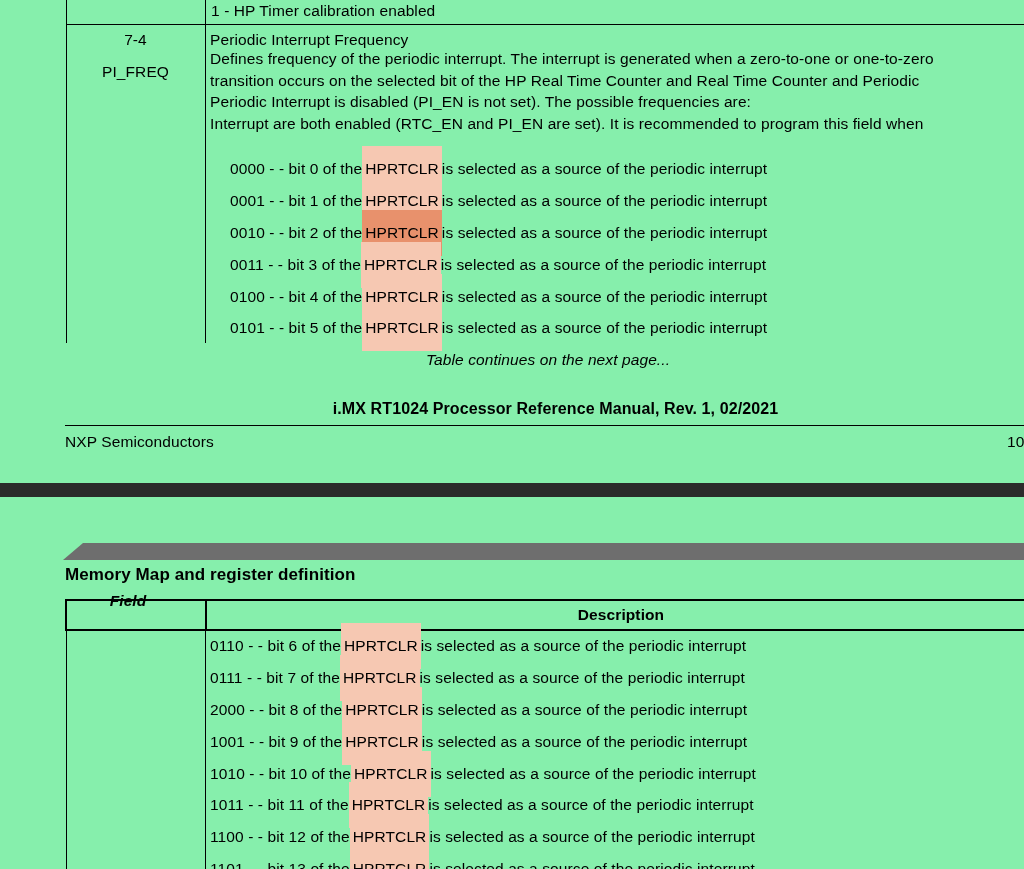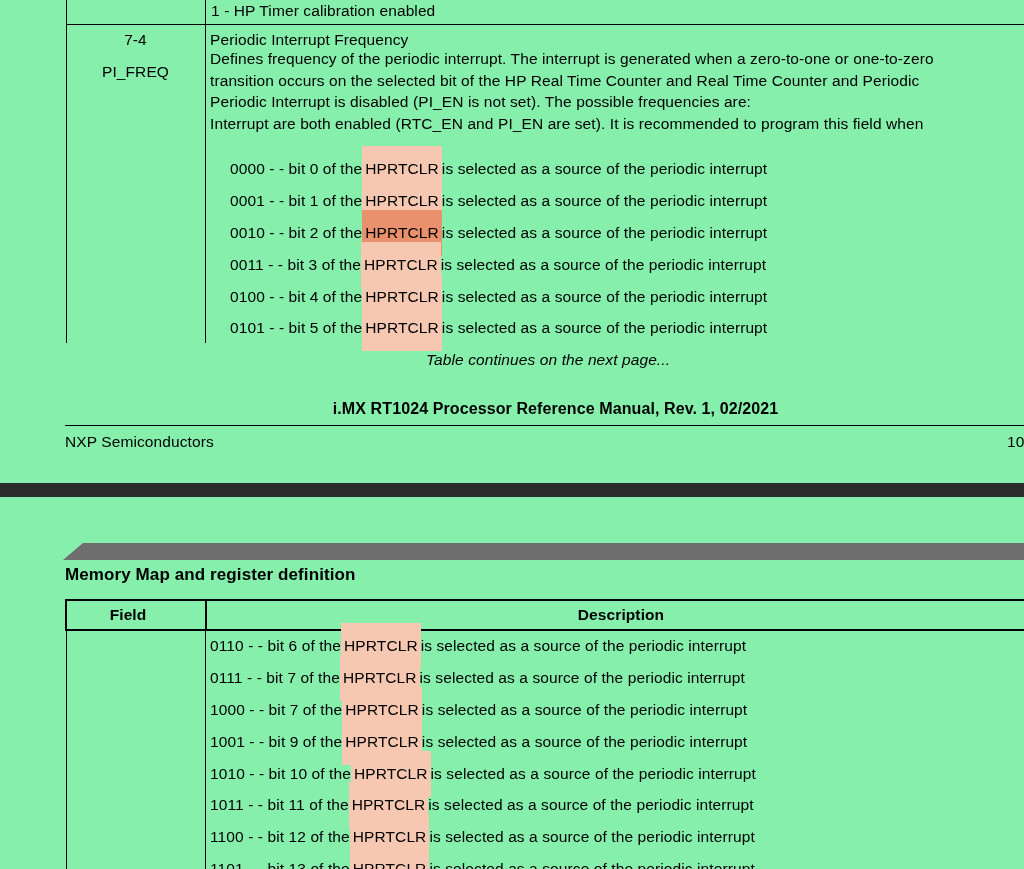--- a/index.html
+++ b/index.html
@@ -104,42 +104,42 @@
 
   <div class="sep-bar"></div>
 
   <div class="banner"></div>
   <div class="abs nowrap h2" style="left:65px; top:565px;">Memory Map and register definition</div>
 
   <div class="hline2" style="left:65px; top:599px; width:959px;"></div>
   <div class="hline2" style="left:65px; top:629px; width:959px;"></div>
   <div class="vline2" style="left:65px; top:599px; height:32px;"></div>
   <div class="vline2" style="left:205px; top:599px; height:32px;"></div>
-  <div class="abs center th" style="left:65px; top:606px; width:126px;">Field</div>
+  <div class="abs center th" style="left:65px; top:592px; width:126px;font-style:italic;">Field</div>
   <div class="abs center th" style="left:207px; top:606px; width:828px;">Description</div>
 
   <div class="vline" style="left:66px; top:631px; height:238px;"></div>
   <div class="vline" style="left:205px; top:631px; height:238px;"></div>
 
   <div class="abs" style="left:210px; top:630px;">
 
       <div class="opt-row">
         <span>0110 - - bit 6 of the </span>
         <span class="hl">HPRTCLR</span>
         <span> is selected as a source of the periodic interrupt</span>
       </div>
 
       <div class="opt-row">
         <span>0111 - - bit 7 of the </span>
         <span class="hl">HPRTCLR</span>
         <span> is selected as a source of the periodic interrupt</span>
       </div>
 
       <div class="opt-row">
-        <span>1000 - - bit 7 of the </span>
+        <span>2000 - - bit 8 of the </span>
         <span class="hl">HPRTCLR</span>
         <span> is selected as a source of the periodic interrupt</span>
       </div>
 
       <div class="opt-row">
         <span>1001 - - bit 9 of the </span>
         <span class="hl">HPRTCLR</span>
         <span> is selected as a source of the periodic interrupt</span>
       </div>
 

